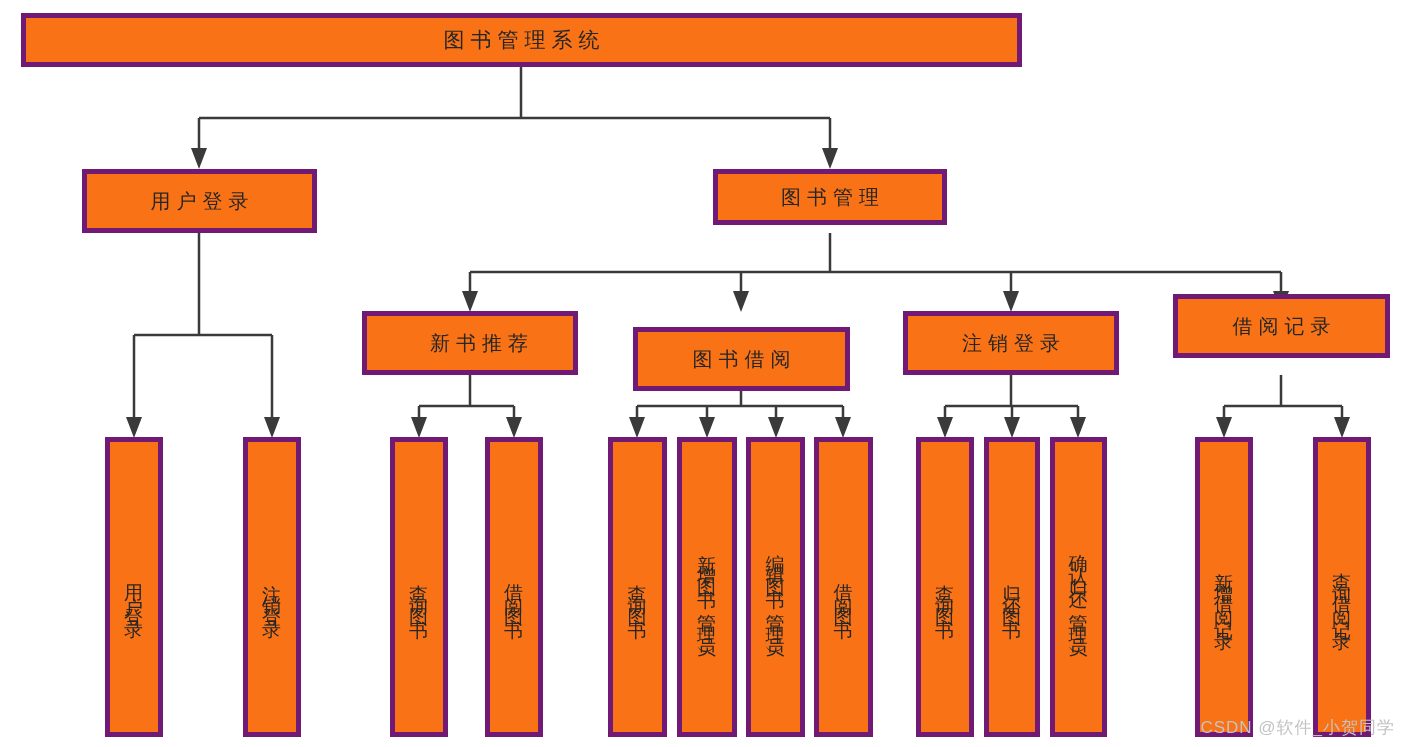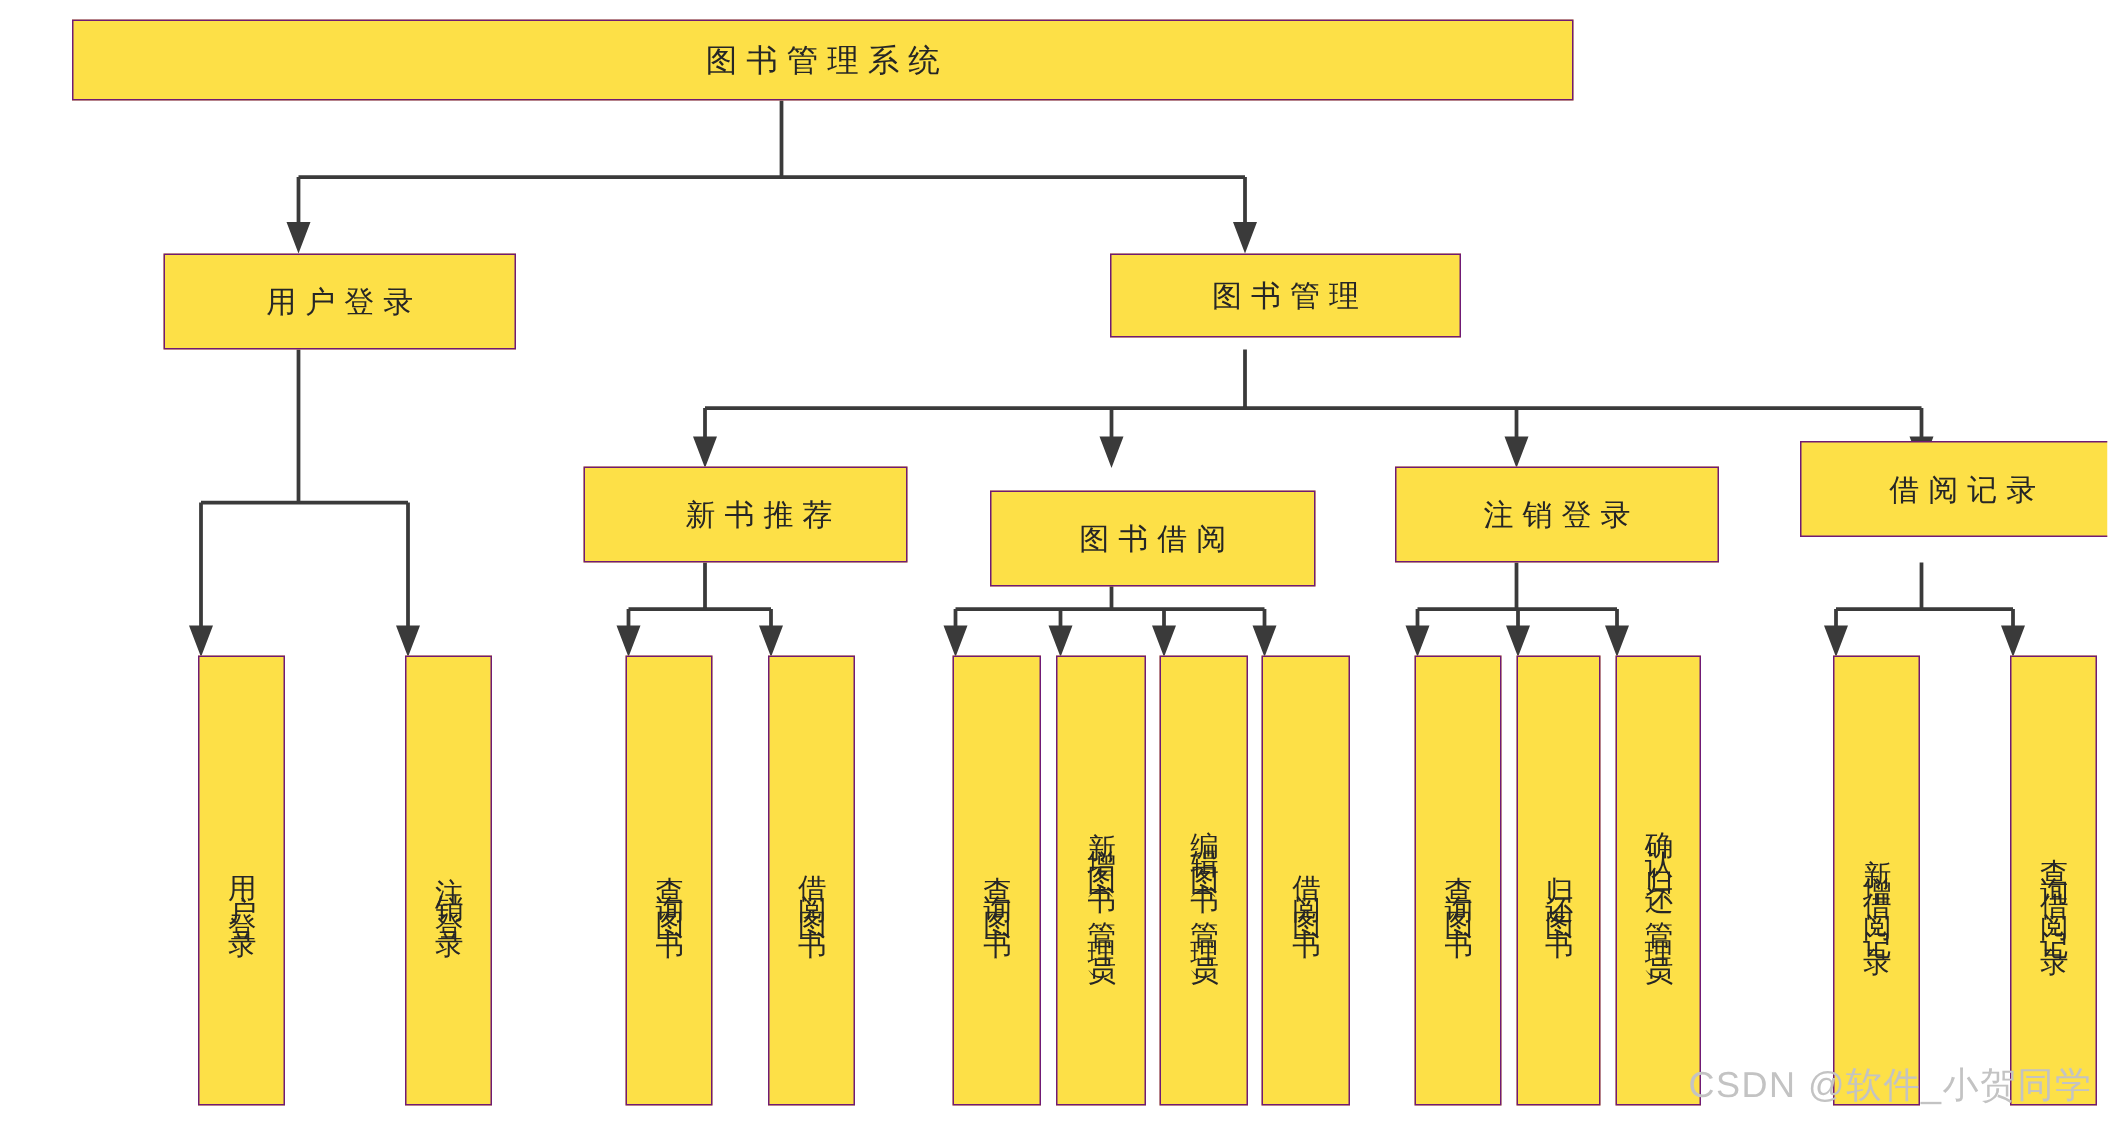--- a/index.html
+++ b/index.html
@@ -13,49 +13,48 @@
   }
   .connectors {
     position: absolute;
     left: 0; top: 0;
     width: 1405px; height: 747px;
     pointer-events: none;
   }
   .node {
     position: absolute;
     box-sizing: border-box;
-    background: #fde047;
-    border: 1px solid #701a75;
+    background: #f97316;
+    border: 5px solid #701a75;
     color: #262626;
     display: flex;
     align-items: center;
     justify-content: center;
     z-index: 2;
-    margin-left: 27px;
   }
   .h-node {
     font-size: 20px;
     letter-spacing: 6px;
     padding-left: 6px; 
     white-space: nowrap;
   }
   .root-node { font-size: 21px; }
   .v-node {
     writing-mode: vertical-rl;
     text-orientation: mixed;
     font-size: 19px;
     letter-spacing: 12px;
     line-height: 1;
     padding-top: 12px; 
   }
   .watermark {
     position: absolute;
     right: 10px;
     bottom: 8px;
-    font-size: 24px;
+    font-size: 17px;
     letter-spacing: 1px;
     color: #c3c3c3;
     z-index: 3;
     white-space: nowrap;
     text-align: center;
   }
   
   .n-root        { left: 21px;   top: 13px;  width: 1001px; height: 54px; }
   .n-user-login  { left: 82px;   top: 169px; width: 235px;  height: 64px; }
   .n-book-mgmt   { left: 713px;  top: 169px; width: 234px;  height: 56px; }

